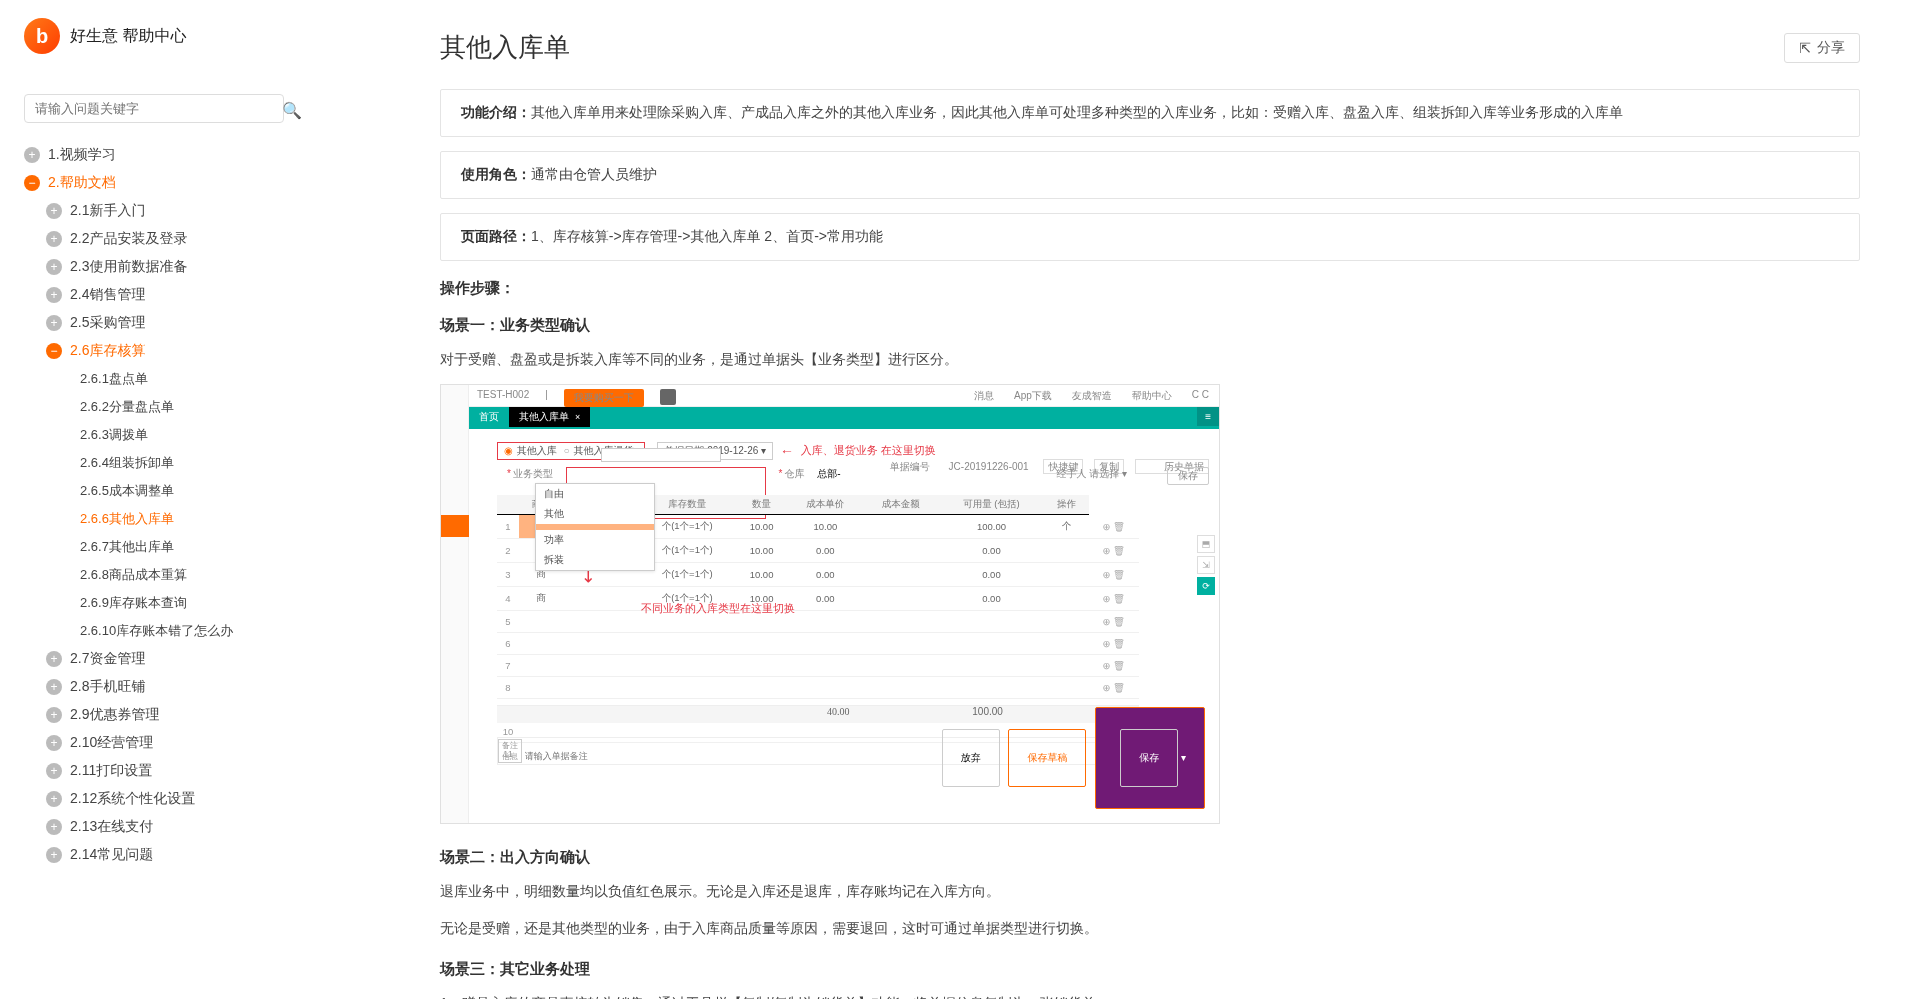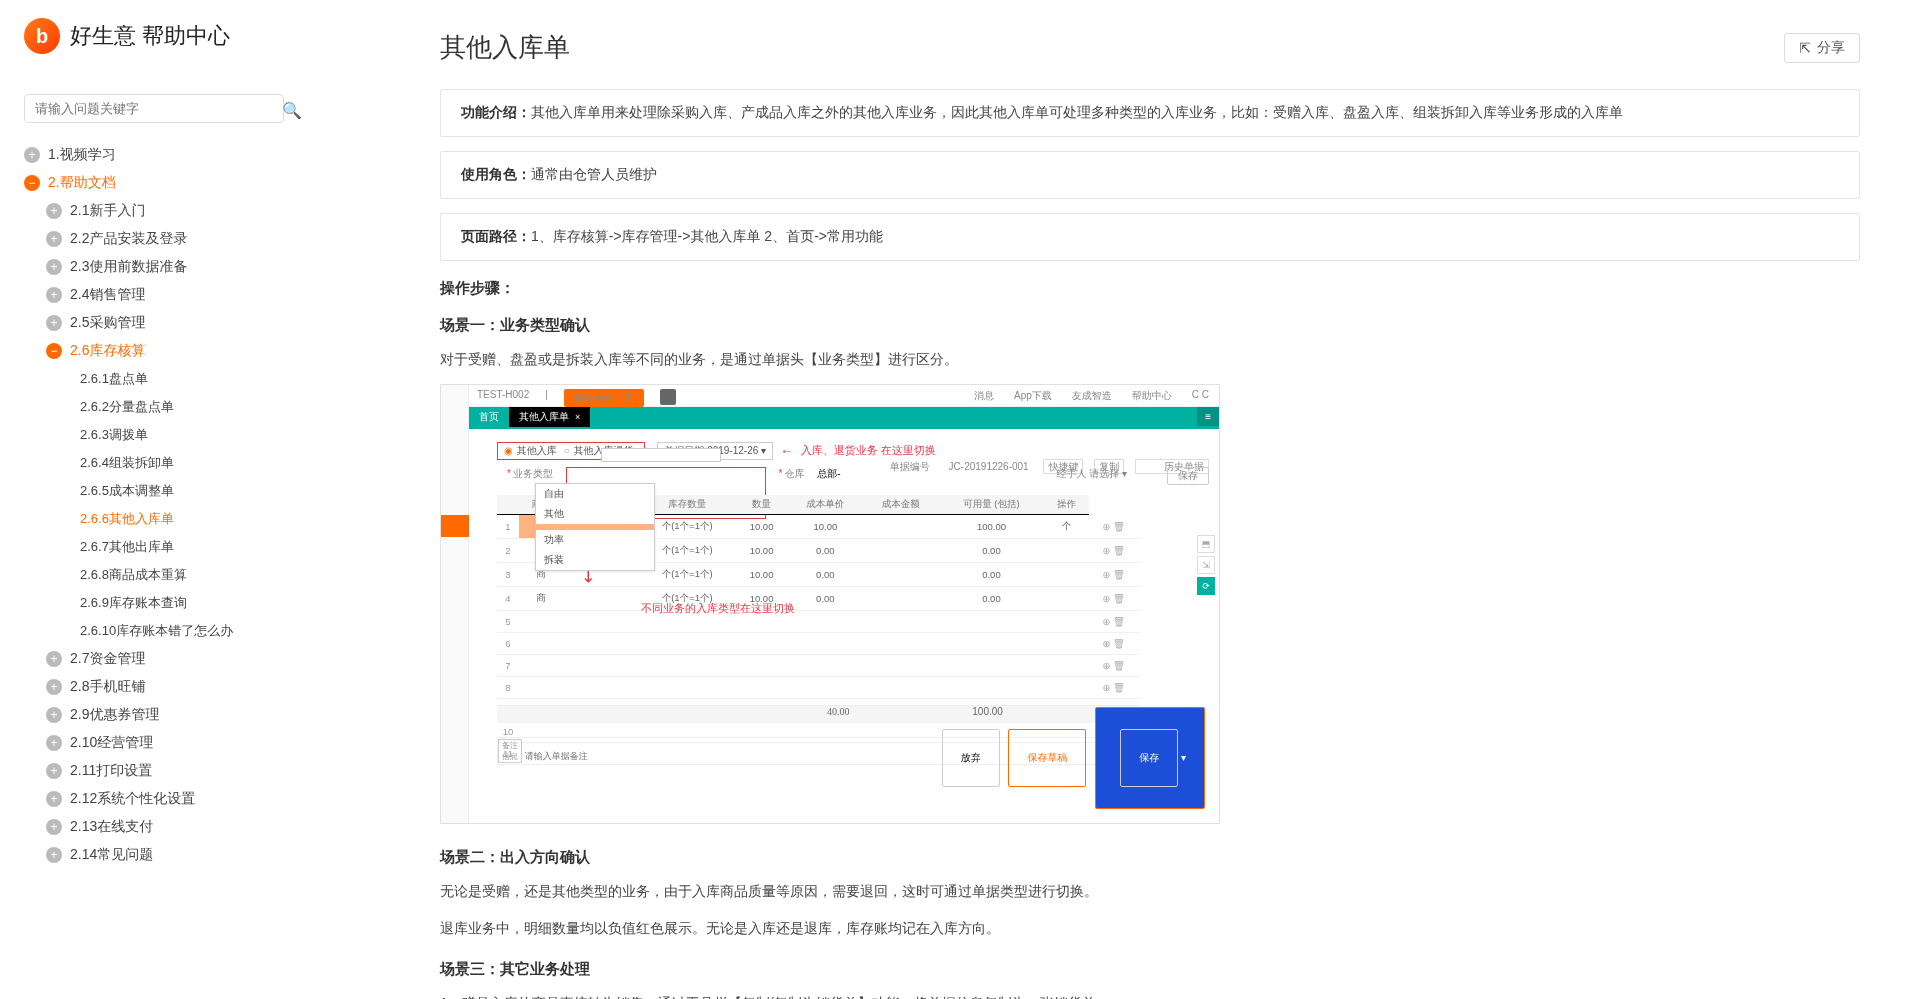--- a/index.html
+++ b/index.html
@@ -1,21 +1,21 @@
 <!DOCTYPE html>
 <html><head>
 <meta charset="utf-8">
 <style>
 * { margin: 0; padding: 0; box-sizing: border-box; }
 body { font-family: "Microsoft YaHei", Arial, sans-serif; }
 .container { display: flex; width: 1920px; }
 .sidebar { width: 340px; padding: 18px 24px; }
 .brand { display: flex; align-items: center; margin-bottom: 20px; }
 .brand-logo { width: 36px; height: 36px; border-radius: 50%; background: linear-gradient(135deg,#ff7a18,#ff3d00); display:flex; align-items:center; justify-content:center; color:#fff; font-weight:bold; font-size:20px; margin-right:10px;}
-.brand-text { font-size: 22px; color:#222; }
+.brand-text { font-size: 16px; color:#222; }
 .search { position: relative; margin-bottom: 18px; margin-top: 40px; }
 .search input { width: 260px; padding: 6px 30px 6px 10px; border:1px solid #ddd; border-radius:4px; font-size:13px; }
 .search .icon { position:absolute; right:14px; top:7px; color:#888; }
 .nav { list-style:none; }
 .nav li { padding: 5px 0; font-size:14px; color:#444; cursor:pointer; display:flex; align-items:center; }
 .nav li.lvl1 { font-weight:normal; }
 .nav li.lvl2 { padding-left: 22px; }
 .nav li.lvl3 { padding-left: 56px; font-size:13px; }
 .nav li.active { color:#ff6a00; }
 .nav .exp { width:16px; height:16px; border-radius:50%; background:#bbb; color:#fff; display:inline-flex; align-items:center; justify-content:center; font-size:12px; margin-right:8px; line-height:1;}
@@ -66,21 +66,21 @@
 .scr-dropdown div.hl { background:#ffb380;}
 .scr-red-arrow-down { position:absolute; left:140px; top:180px; color:#e63946; font-size:18px; transform:rotate(135deg);}
 .scr-red-text2 { position:absolute; left:200px; top:216px; color:#e63946; font-size:11px;}
 .scr-total-row { position:absolute; left:56px; bottom:100px; right:80px; height:18px; background:#f5f5f5; border-top:1px solid #eee;}
 .scr-total-row span { display:inline-block; color:#666; }
 .scr-remark { position:absolute; left:56px; bottom:58px; right:14px; height:28px; border:1px solid #eee;}
 .scr-remark .icon-sq { width:24px; height:24px; border:1px solid #ccc; color:#999; text-align:center; display:inline-block; font-size:8px; margin:1px 0;}
 .scr-remark input { border:none; width:300px; font-size:9px; color:#aaa; }
 .scr-bottom-btns { position:absolute; right:14px; bottom:14px;}
 .scr-bottom-btns span { display:inline-block; padding:21px 18px; border:1px solid #ccc; margin-left:6px; font-size:10px; border-radius:2px;}
-.scr-bottom-btns .primary { background:#1d4ed8; color:#fff; border-color:#ff6a00;}
+.scr-bottom-btns .primary { background:#701a75; color:#fff; border-color:#ff6a00;}
 .scr-bottom-btns .outline { color:#ff6a00; border-color:#ff6a00;}
 .scr-side-tools { position:absolute; right:4px; top:150px; width:18px;}
 .scr-side-tools div { width:18px; height:18px; border:1px solid #ddd; margin-bottom:3px; color:#aaa; text-align:center; line-height:16px; font-size:9px;}
 .scr-side-tools div.hl { background:#00b0a0; color:#fff; border-color:#00b0a0;}
 .scr-form-row2 .star { color:#e63946; margin-right:2px;}
 </style>
 </head>
 <body>
 
 <div class="container">
@@ -430,19 +430,19 @@
           <input placeholder="请输入单据备注" style="">
         </div>
         <div class="scr-bottom-btns">
           <span>放弃</span>
           <span class="outline">保存草稿</span>
           <span class="primary"><span>保存</span> ▾</span>
         </div>
       </div>
 
       <h4>场景二：出入方向确认</h4>
+      <p>退库业务中，明细数量均以负值红色展示。无论是入库还是退库，库存账均记在入库方向。</p>
       <p>无论是受赠，还是其他类型的业务，由于入库商品质量等原因，需要退回，这时可通过单据类型进行切换。</p>
-      <p>退库业务中，明细数量均以负值红色展示。无论是入库还是退库，库存账均记在入库方向。</p>
       <h4>场景三：其它业务处理</h4>
       <p>1、赠品入库的商品直接转为销售。通过工具栏【复制/复制为销货单】功能，将单据信息复制为一张销货单。</p>
     </div>
   </main>
 </div>
 
 </body></html>

